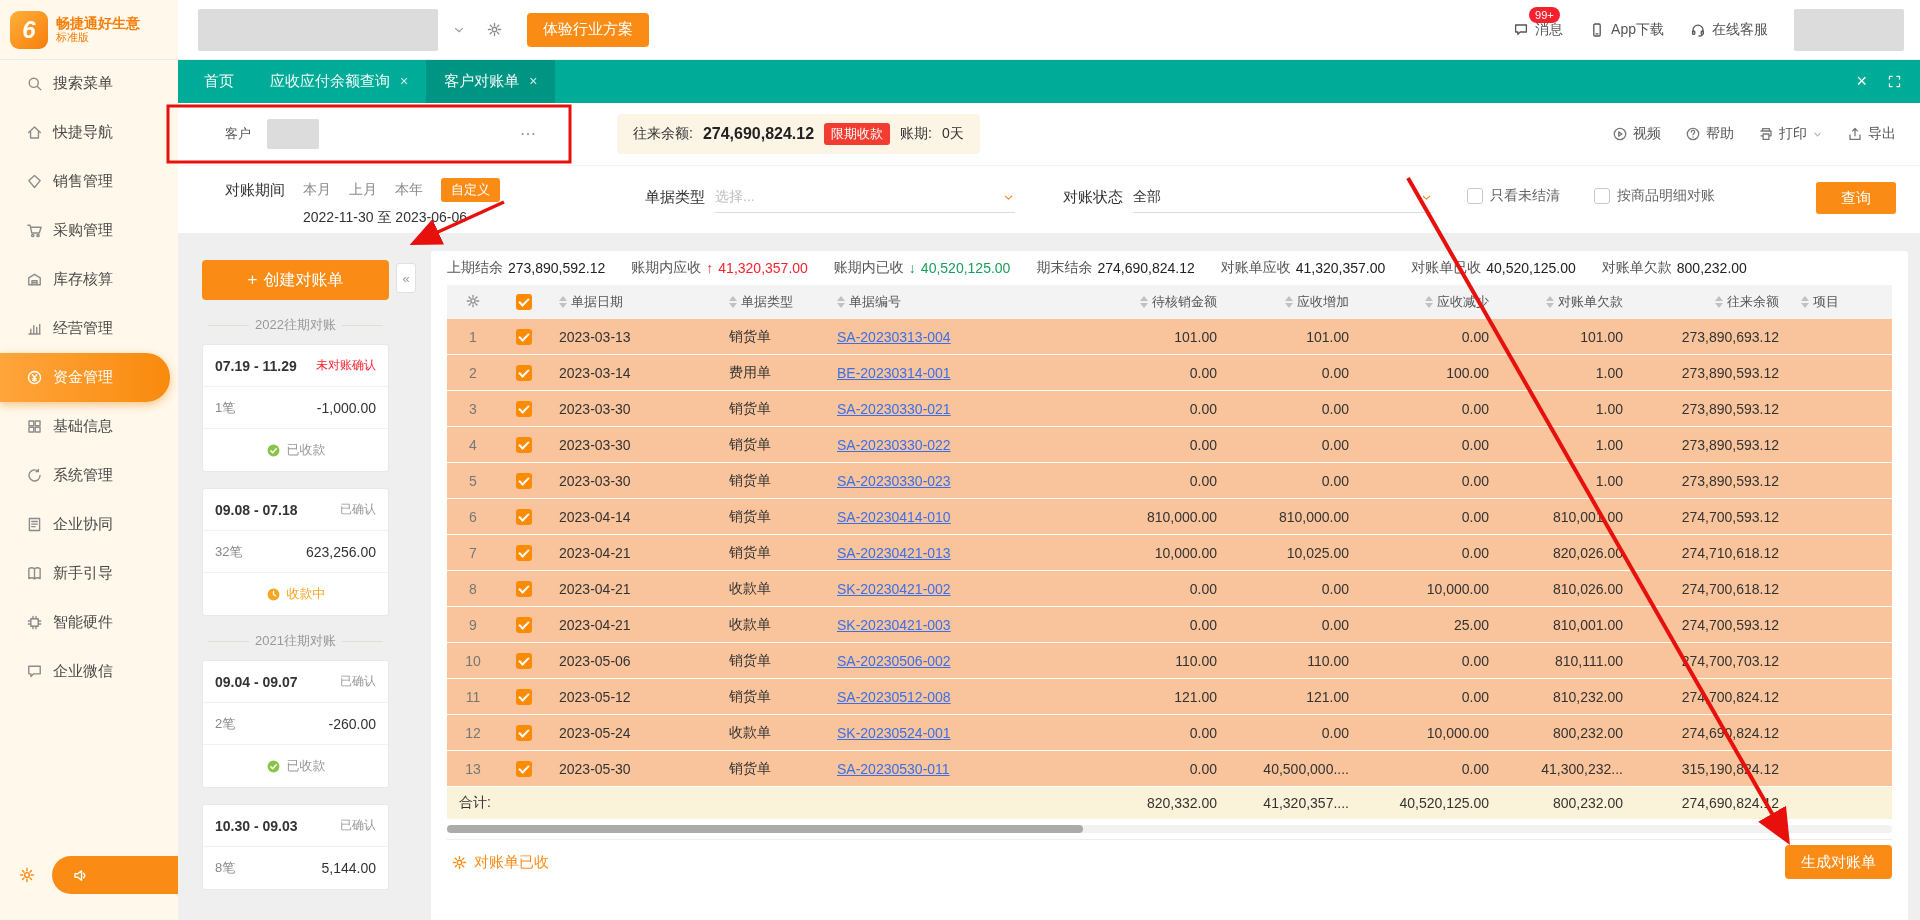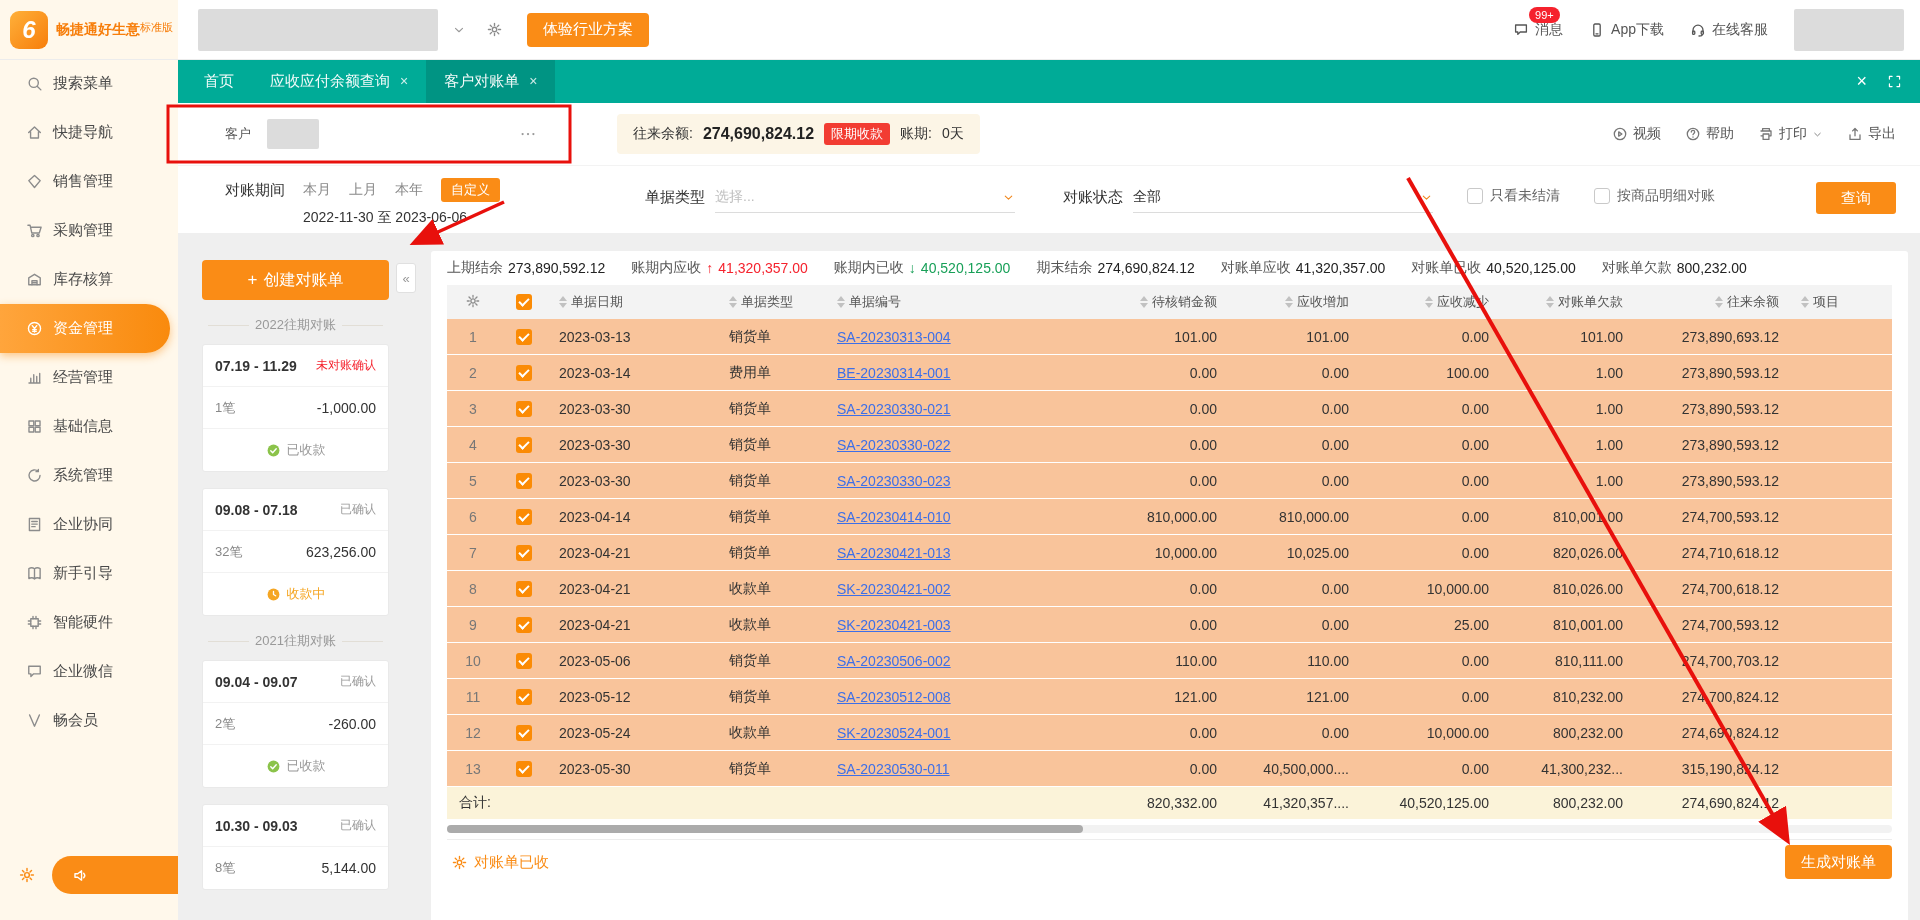--- a/index.html
+++ b/index.html
@@ -5,21 +5,21 @@
   html,body{margin:0;padding:0;}
   body{width:1920px;height:920px;overflow:hidden;font-family:"Liberation Sans","DejaVu Sans",sans-serif;background:#EFEFEF;}
   .page{position:relative;width:1920px;height:920px;overflow:hidden;}
   .svg-icon{display:inline-flex;align-items:center;justify-content:center;line-height:0;}
   .redact{background:#DCDCDC;border-radius:2px;}
 
   
   .topbar{position:absolute;top:0;left:0;right:0;height:59px;background:#fff;border-bottom:1px solid #ECECEC;display:flex;align-items:center;z-index:20;}
   .logo-area{flex:0 0 178px;width:178px;height:100%;background:#FFF8EB;display:flex;align-items:center;padding-left:10px;box-sizing:border-box;}
   .logo-badge{width:38px;height:38px;border-radius:9px;background:linear-gradient(135deg,#FFB03A,#F77E0B);color:#fff;font-weight:bold;font-style:italic;font-size:24px;display:flex;align-items:center;justify-content:center;flex:0 0 38px;}
-  .logo-text{margin-left:8px;display:flex;flex-direction:row;line-height:1.2;}
+  .logo-text{margin-left:8px;display:flex;flex-direction:column;line-height:1.2;}
   .logo-title{color:#F77E0B;font-size:14px;font-weight:bold;white-space:nowrap;}
   .logo-edition{color:#F77E0B;font-size:11px;}
   .tb-redact1{width:240px;height:42px;margin-left:20px;}
   .tb-chevron{margin-left:14px;color:#999;}
   .tb-gear{margin-left:20px;color:#8C8C8C;}
   .trial-btn{margin-left:24px;height:34px;padding:0 16px;background:#FA8C16;color:#fff;border:none;border-radius:4px;font-size:15px;cursor:pointer;}
   .tb-right{margin-left:auto;display:flex;align-items:center;gap:26px;padding-right:16px;color:#555;font-size:14px;}
   .tb-item{display:flex;align-items:center;gap:6px;position:relative;cursor:pointer;}
   .msg-badge{position:absolute;top:-14px;left:16px;background:#F5222D;color:#fff;font-size:11px;border-radius:9px;padding:1px 6px;line-height:14px;}
   .tb-redact2{width:110px;height:42px;}
@@ -222,36 +222,36 @@
         </div>
         <div class="sidebar-item">
           <span class="svg-icon">
             <svg width="17" height="17" viewBox="0 0 16 16" fill="none" stroke="currentColor" stroke-width="1.3" stroke-linecap="round" stroke-linejoin="round">
               <path d="M2.6 6.4L8 3.1l5.4 3.3v6.6H2.6z"></path>
               <path d="M5.6 13V9.2h4.8V13M5.6 11.1h4.8"></path>
             </svg>
           </span>
           <span class="sidebar-label">库存核算</span>
         </div>
+        <div class="sidebar-item">
+          <span class="svg-icon">
+            <svg width="17" height="17" viewBox="0 0 16 16" fill="none" stroke="currentColor" stroke-width="1.3" stroke-linecap="round" stroke-linejoin="round">
+              <path d="M2.8 13.2h10.4M4.5 13.2V8.6M7.3 13.2V5.4M10.1 13.2V7M12.9 13.2V4.2"></path>
+            </svg>
+          </span>
+          <span class="sidebar-label">经营管理</span>
+        </div>
         <div class="sidebar-item active">
           <span class="svg-icon">
             <svg width="17" height="17" viewBox="0 0 16 16" fill="none" stroke="currentColor" stroke-width="1.3" stroke-linecap="round" stroke-linejoin="round">
               <circle cx="8" cy="8" r="5.7"></circle>
               <path d="M5.9 5.3L8 8l2.1-2.7M8 8v3.4M6.3 9.1h3.4M6.3 10.7h3.4"></path>
             </svg>
           </span>
           <span class="sidebar-label">资金管理</span>
-        </div>
-        <div class="sidebar-item">
-          <span class="svg-icon">
-            <svg width="17" height="17" viewBox="0 0 16 16" fill="none" stroke="currentColor" stroke-width="1.3" stroke-linecap="round" stroke-linejoin="round">
-              <path d="M2.8 13.2h10.4M4.5 13.2V8.6M7.3 13.2V5.4M10.1 13.2V7M12.9 13.2V4.2"></path>
-            </svg>
-          </span>
-          <span class="sidebar-label">经营管理</span>
         </div>
         <div class="sidebar-item">
           <span class="svg-icon">
             <svg width="17" height="17" viewBox="0 0 16 16" fill="none" stroke="currentColor" stroke-width="1.3" stroke-linecap="round" stroke-linejoin="round">
               <rect x="2.8" y="2.8" width="4.5" height="4.5"></rect>
               <rect x="8.7" y="2.8" width="4.5" height="4.5"></rect>
               <rect x="2.8" y="8.7" width="4.5" height="4.5"></rect>
               <rect x="8.7" y="8.7" width="4.5" height="4.5"></rect>
             </svg>
           </span>
@@ -291,28 +291,20 @@
           </span>
           <span class="sidebar-label">智能硬件</span>
         </div>
         <div class="sidebar-item">
           <span class="svg-icon">
             <svg width="17" height="17" viewBox="0 0 16 16" fill="none" stroke="currentColor" stroke-width="1.3" stroke-linecap="round" stroke-linejoin="round">
               <path d="M2.6 3h10.8v7.2H7.2L4.6 12.8v-2.6h-2z"></path>
             </svg>
           </span>
           <span class="sidebar-label">企业微信</span>
-        </div>
-        <div class="sidebar-item">
-          <span class="svg-icon">
-            <svg width="17" height="17" viewBox="0 0 16 16" fill="none" stroke="currentColor" stroke-width="1.3" stroke-linecap="round" stroke-linejoin="round">
-              <path d="M3.4 2.8L8 13.4 12.6 2.8"></path>
-            </svg>
-          </span>
-          <span class="sidebar-label">畅会员</span>
         </div>
       </nav>
     <div class="sidebar-footer">
       <span class="svg-icon sf-gear">
           <svg width="18" height="18" viewBox="0 0 16 16" fill="none" stroke="currentColor" stroke-width="1.3" stroke-linecap="round" stroke-linejoin="round">
             <circle cx="8" cy="8" r="2.1"></circle>
             <path d="M8 2.3v1.9M8 11.8v1.9M2.3 8h1.9M11.8 8h1.9M4 4l1.3 1.3M10.7 10.7L12 12M12 4l-1.3 1.3M5.3 10.7L4 12"></path>
           </svg>
         </span>
       <div class="sf-collapse">

